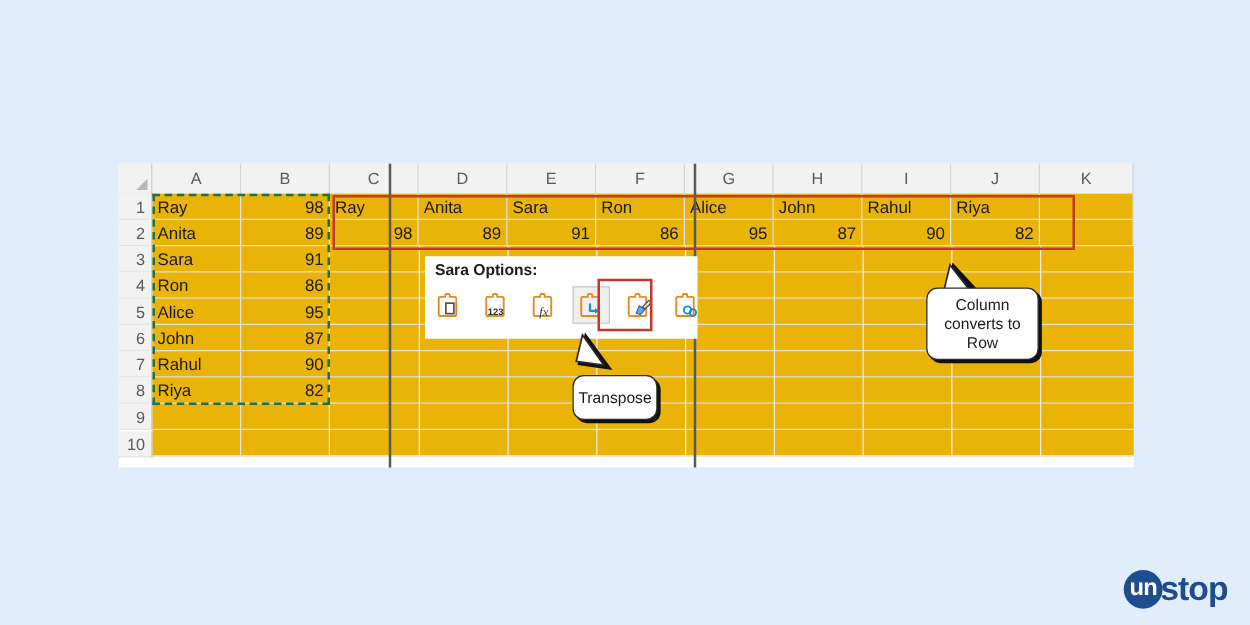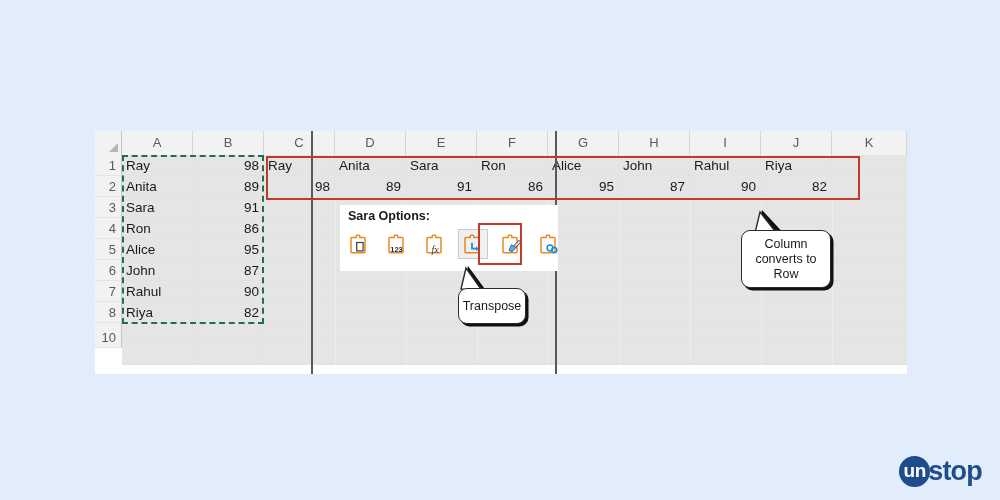--- a/index.html
+++ b/index.html
@@ -59,21 +59,21 @@
   }
 
   
   .cell {
     position: absolute; height: 21px; line-height: 21px;
     font-size: 13.5px; color: #1a1a1a;
     border-right: 1px solid #e2e2e2;
     border-bottom: 1px solid #e2e2e2;
     padding: 0 4px;
     white-space: nowrap; overflow: hidden;
-    background: #e5e5e5;
+    background: #eab308;
   }
   .cell.num { text-align: right; }
   .cell.txt { text-align: left; }
 
   
   #marquee {
     position: absolute;
     border: 2px dashed #1e7145;
     pointer-events: none;
   }
@@ -187,21 +187,21 @@
 
   <div class="row-head" style="top:24px">1</div>
   <div class="row-head" style="top:45px">2</div>
   <div class="row-head" style="top:66px">3</div>
   <div class="row-head" style="top:87px">4</div>
   <div class="row-head" style="top:108px">5</div>
   <div class="row-head" style="top:129px">6</div>
   <div class="row-head" style="top:150px">7</div>
   <div class="row-head" style="top:171px">8</div>
   <div class="row-head" style="top:192px">9</div>
-  <div class="row-head" style="top:196px">10</div>
+  <div class="row-head" style="top:214px">10</div>
 
   <div class="cell txt" style="left:27px;top:24px;width:71px">Ray</div>
   <div class="cell txt" style="left:27px;top:45px;width:71px">Anita</div>
   <div class="cell txt" style="left:27px;top:66px;width:71px">Sara</div>
   <div class="cell txt" style="left:27px;top:87px;width:71px">Ron</div>
   <div class="cell txt" style="left:27px;top:108px;width:71px">Alice</div>
   <div class="cell txt" style="left:27px;top:129px;width:71px">John</div>
   <div class="cell txt" style="left:27px;top:150px;width:71px">Rahul</div>
   <div class="cell txt" style="left:27px;top:171px;width:71px">Riya</div>
   <div class="cell txt" style="left:27px;top:192px;width:71px"></div>
@@ -316,21 +316,21 @@
     </div>
 
     <div class="sel-ring"></div>
   </div>
 </div>
 
 <svg class="tail" style="left:456px;top:262px;width:50px;height:46px">
   <path d="M12 4 L34 34 L6 30 Z" fill="#111111"></path>
   <path d="M10 6 L27 30 L5 27 Z" fill="#ffffff" stroke="#2b2b2b" stroke-width="1.4"></path>
 </svg>
-<div class="callout" style="left:458px;top:288px;width:68px;height:36px">
+<div class="callout" style="left:458px;top:300px;width:68px;height:36px">
   <span>Transpose</span>
 </div>
 
 <svg class="tail" style="left:748px;top:206px;width:54px;height:46px">
   <path d="M14 4 L40 32 L8 30 Z" fill="#111111"></path>
   <path d="M12 6 L30 29 L7 27 Z" fill="#ffffff" stroke="#2b2b2b" stroke-width="1.4"></path>
 </svg>
 <div class="callout" style="left:741px;top:230px;width:90px;height:58px;flex-direction:column;justify-content:center">
   <span>Column</span>
   <span>converts to</span>

